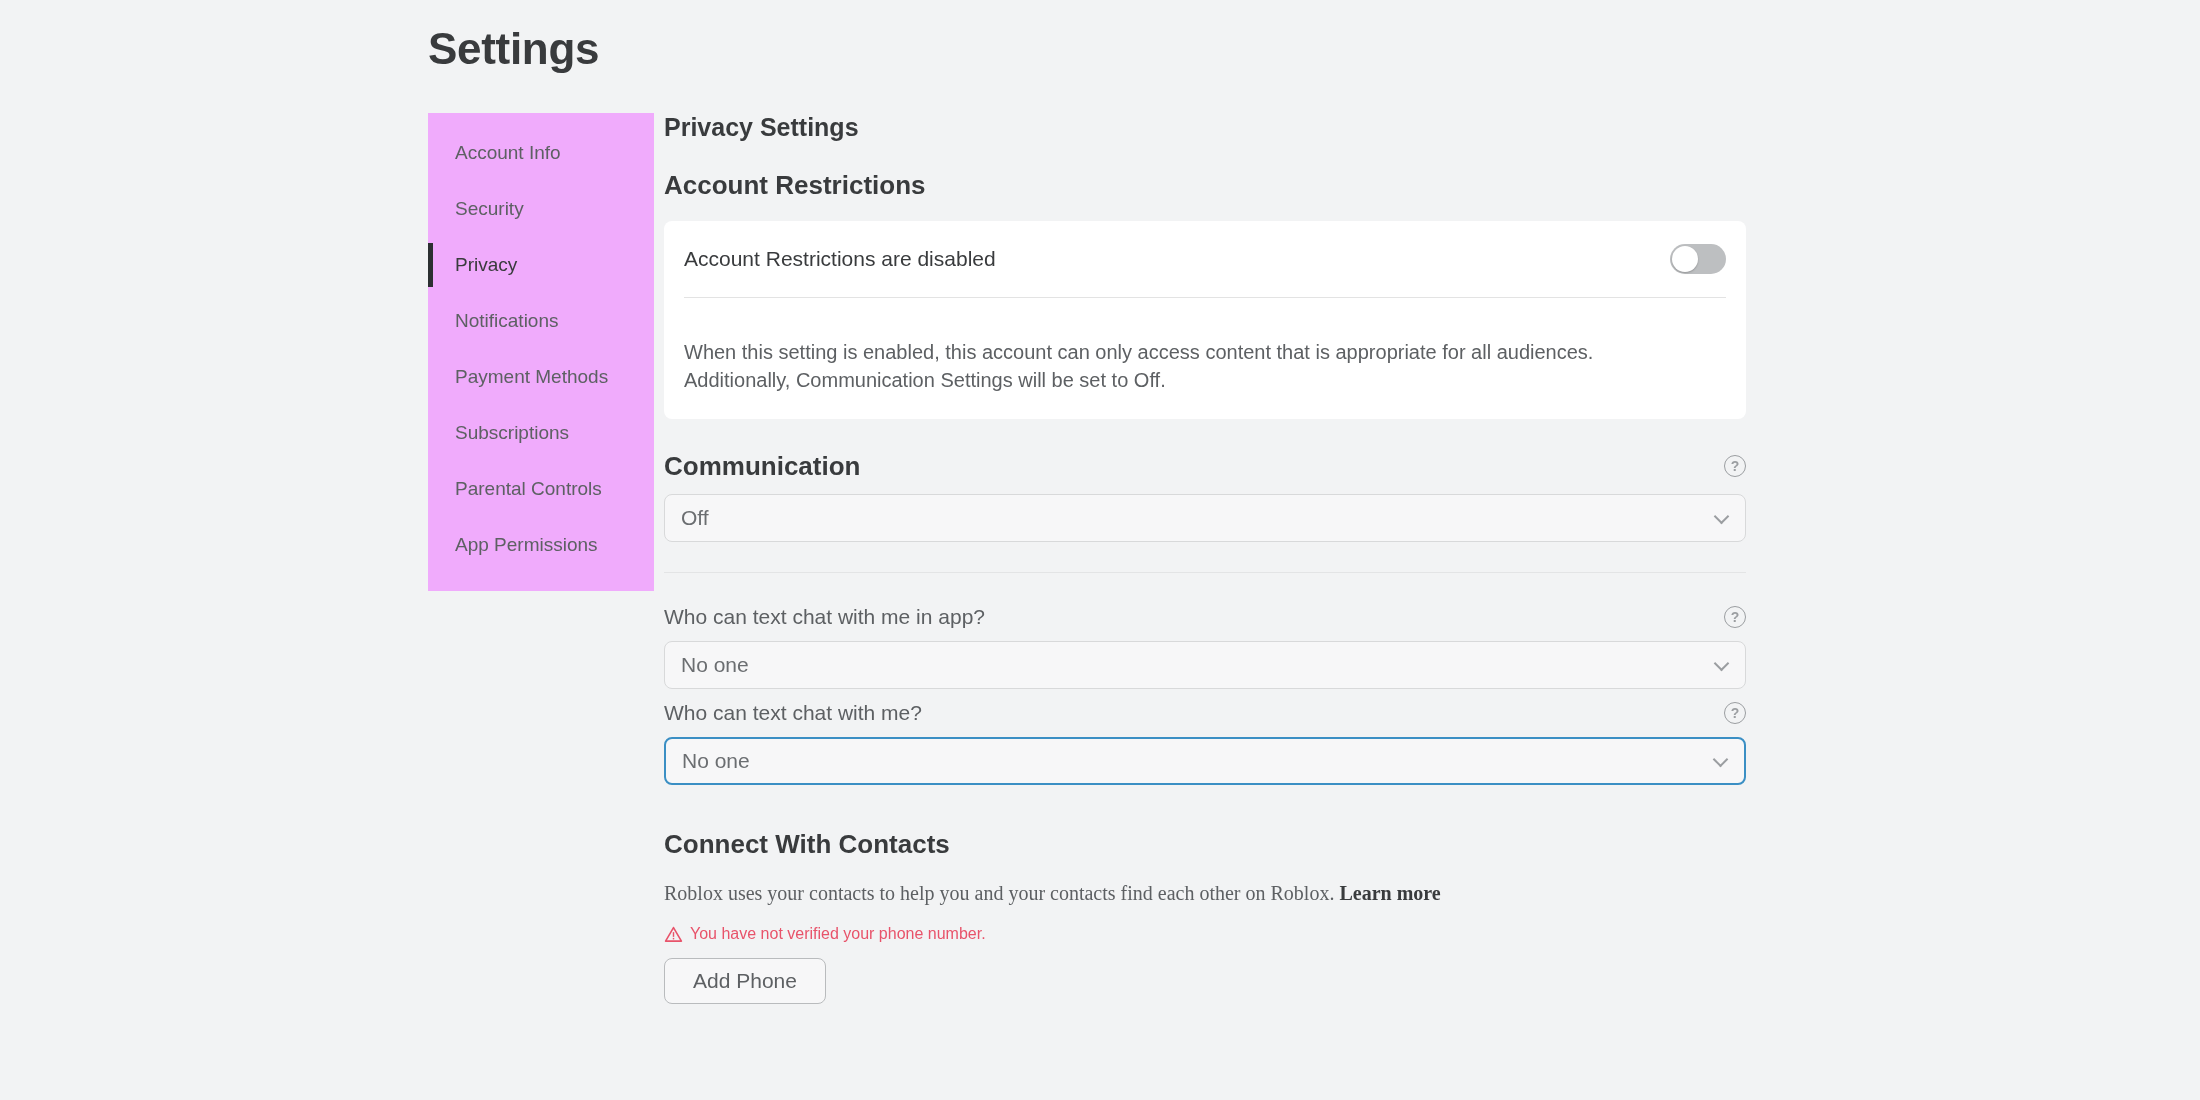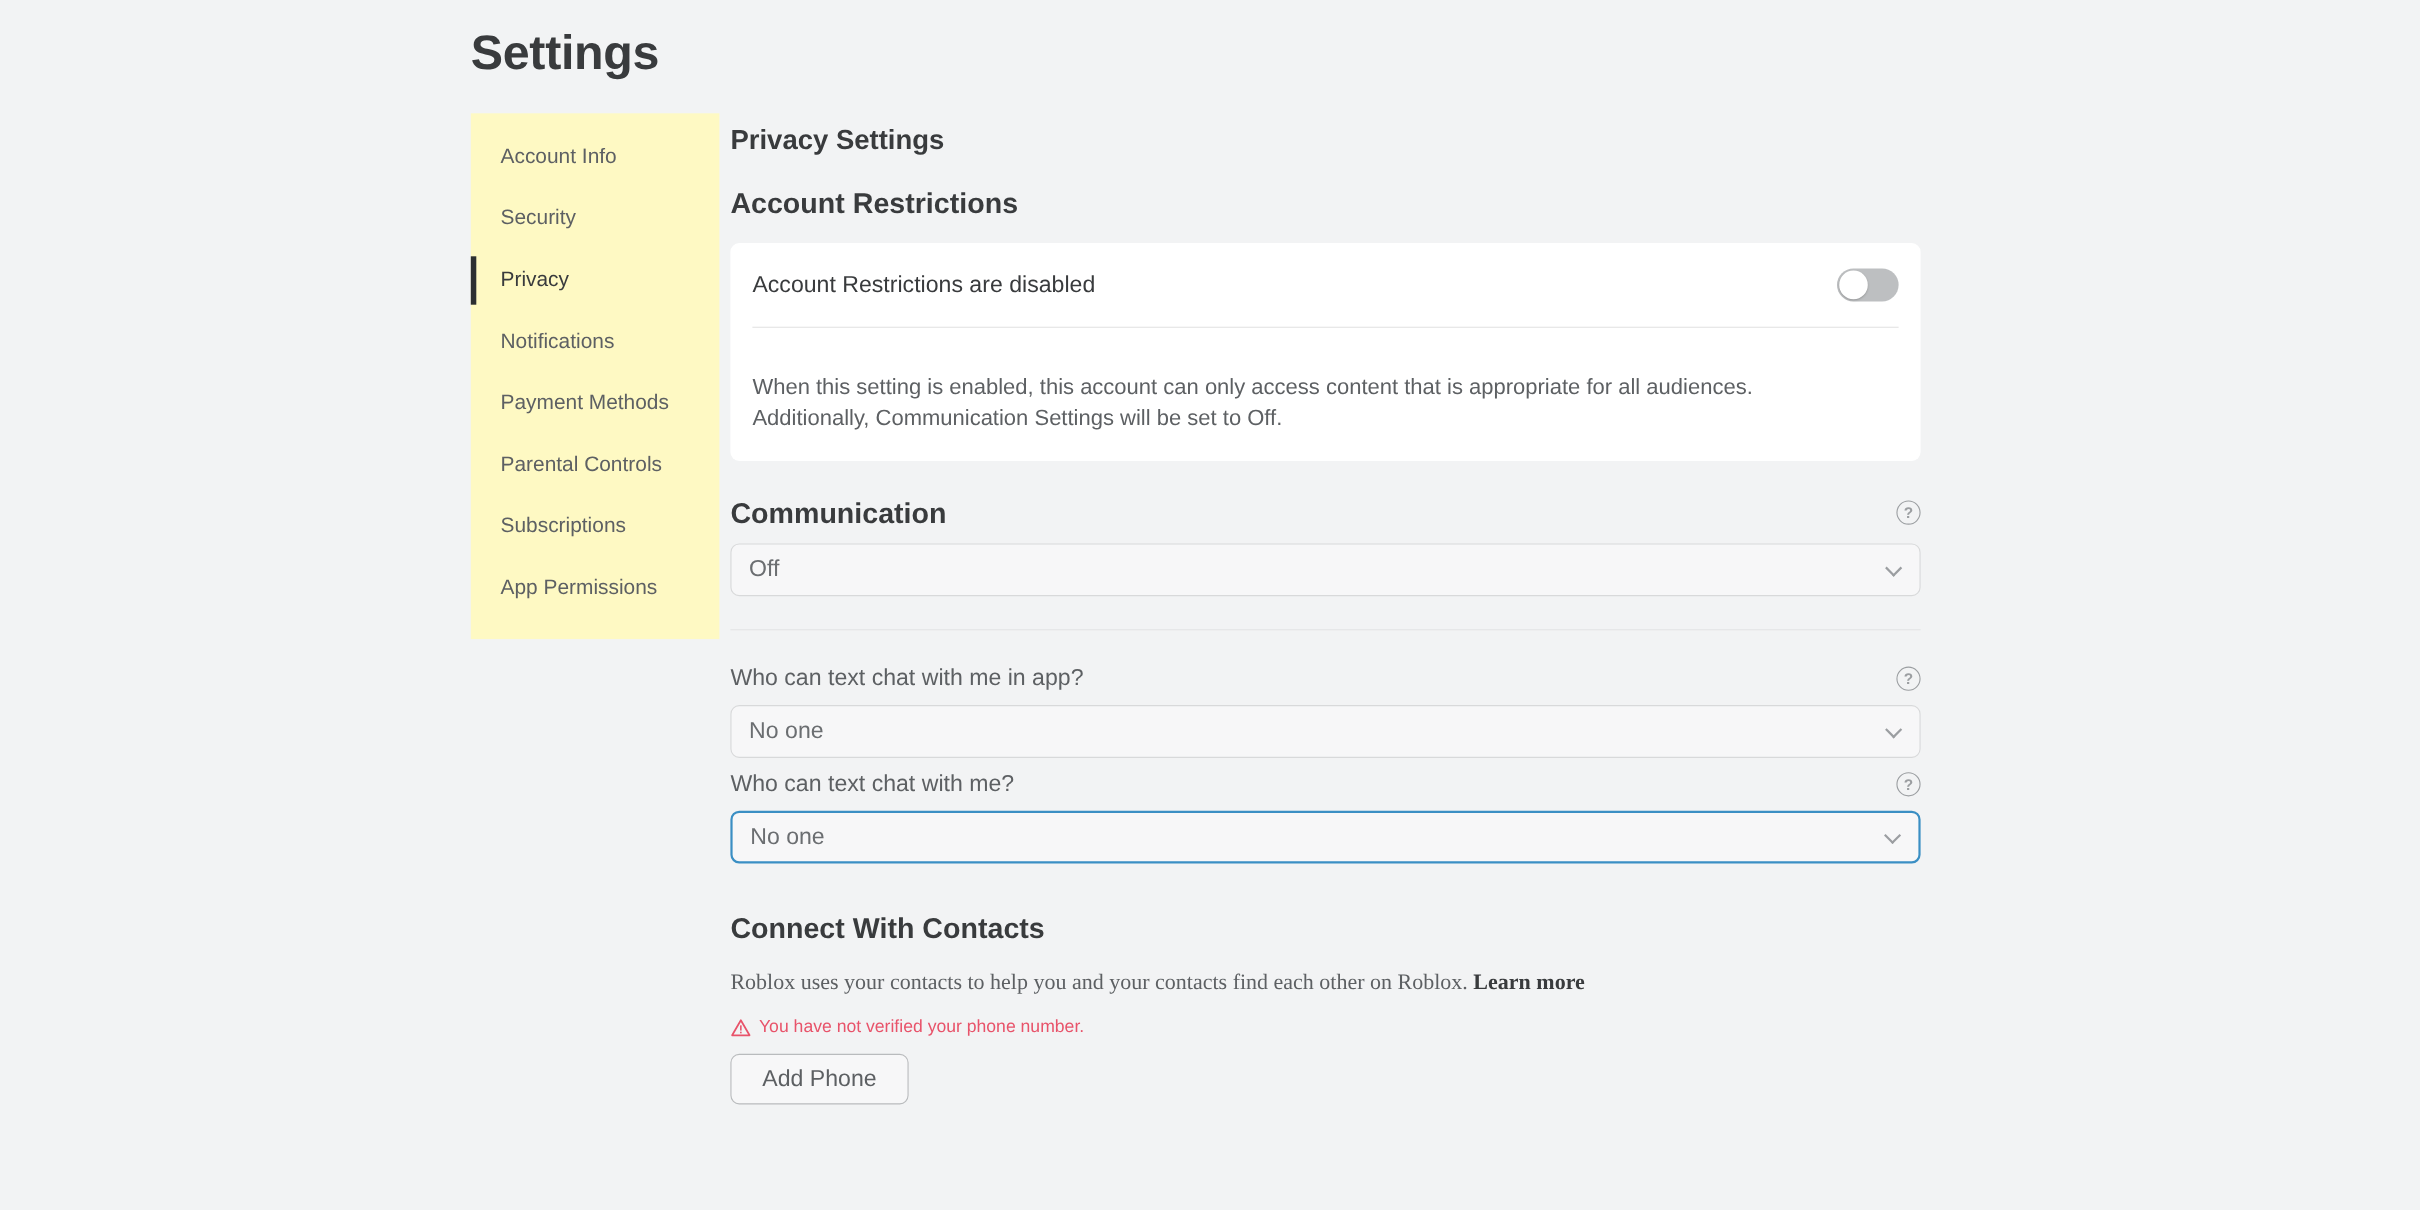--- a/index.html
+++ b/index.html
@@ -24,23 +24,23 @@
     left: 428px; top: 24px;
     font-size: 44px;
     font-weight: 700;
     color: #393b3d;
     letter-spacing: -0.3px;
   }
 
   
   .sidebar {
     position: absolute;
-    left: 428px; top: 103px;
+    left: 428px; top: 113px;
     width: 226px;
-    background: #fef9c3;
+    background: #f0abfc;
     padding: 12px 0 18px 0;
   }
   .nav-item {
     position: relative;
     display: flex;
     align-items: center;
     height: 56px;
     padding-left: 27px;
     font-size: 19px;
     color: #5d6063;
@@ -239,24 +239,24 @@
     <div class="nav-item active">
       <span>Privacy</span>
     </div>
     <div class="nav-item">
       <span>Notifications</span>
     </div>
     <div class="nav-item">
       <span>Payment Methods</span>
     </div>
     <div class="nav-item">
+      <span>Subscriptions</span>
+    </div>
+    <div class="nav-item">
       <span>Parental Controls</span>
-    </div>
-    <div class="nav-item">
-      <span>Subscriptions</span>
     </div>
     <div class="nav-item">
       <span>App Permissions</span>
     </div>
   </nav>
 
   <main class="content">
 
     <div class="h-section">Privacy Settings</div>
 

